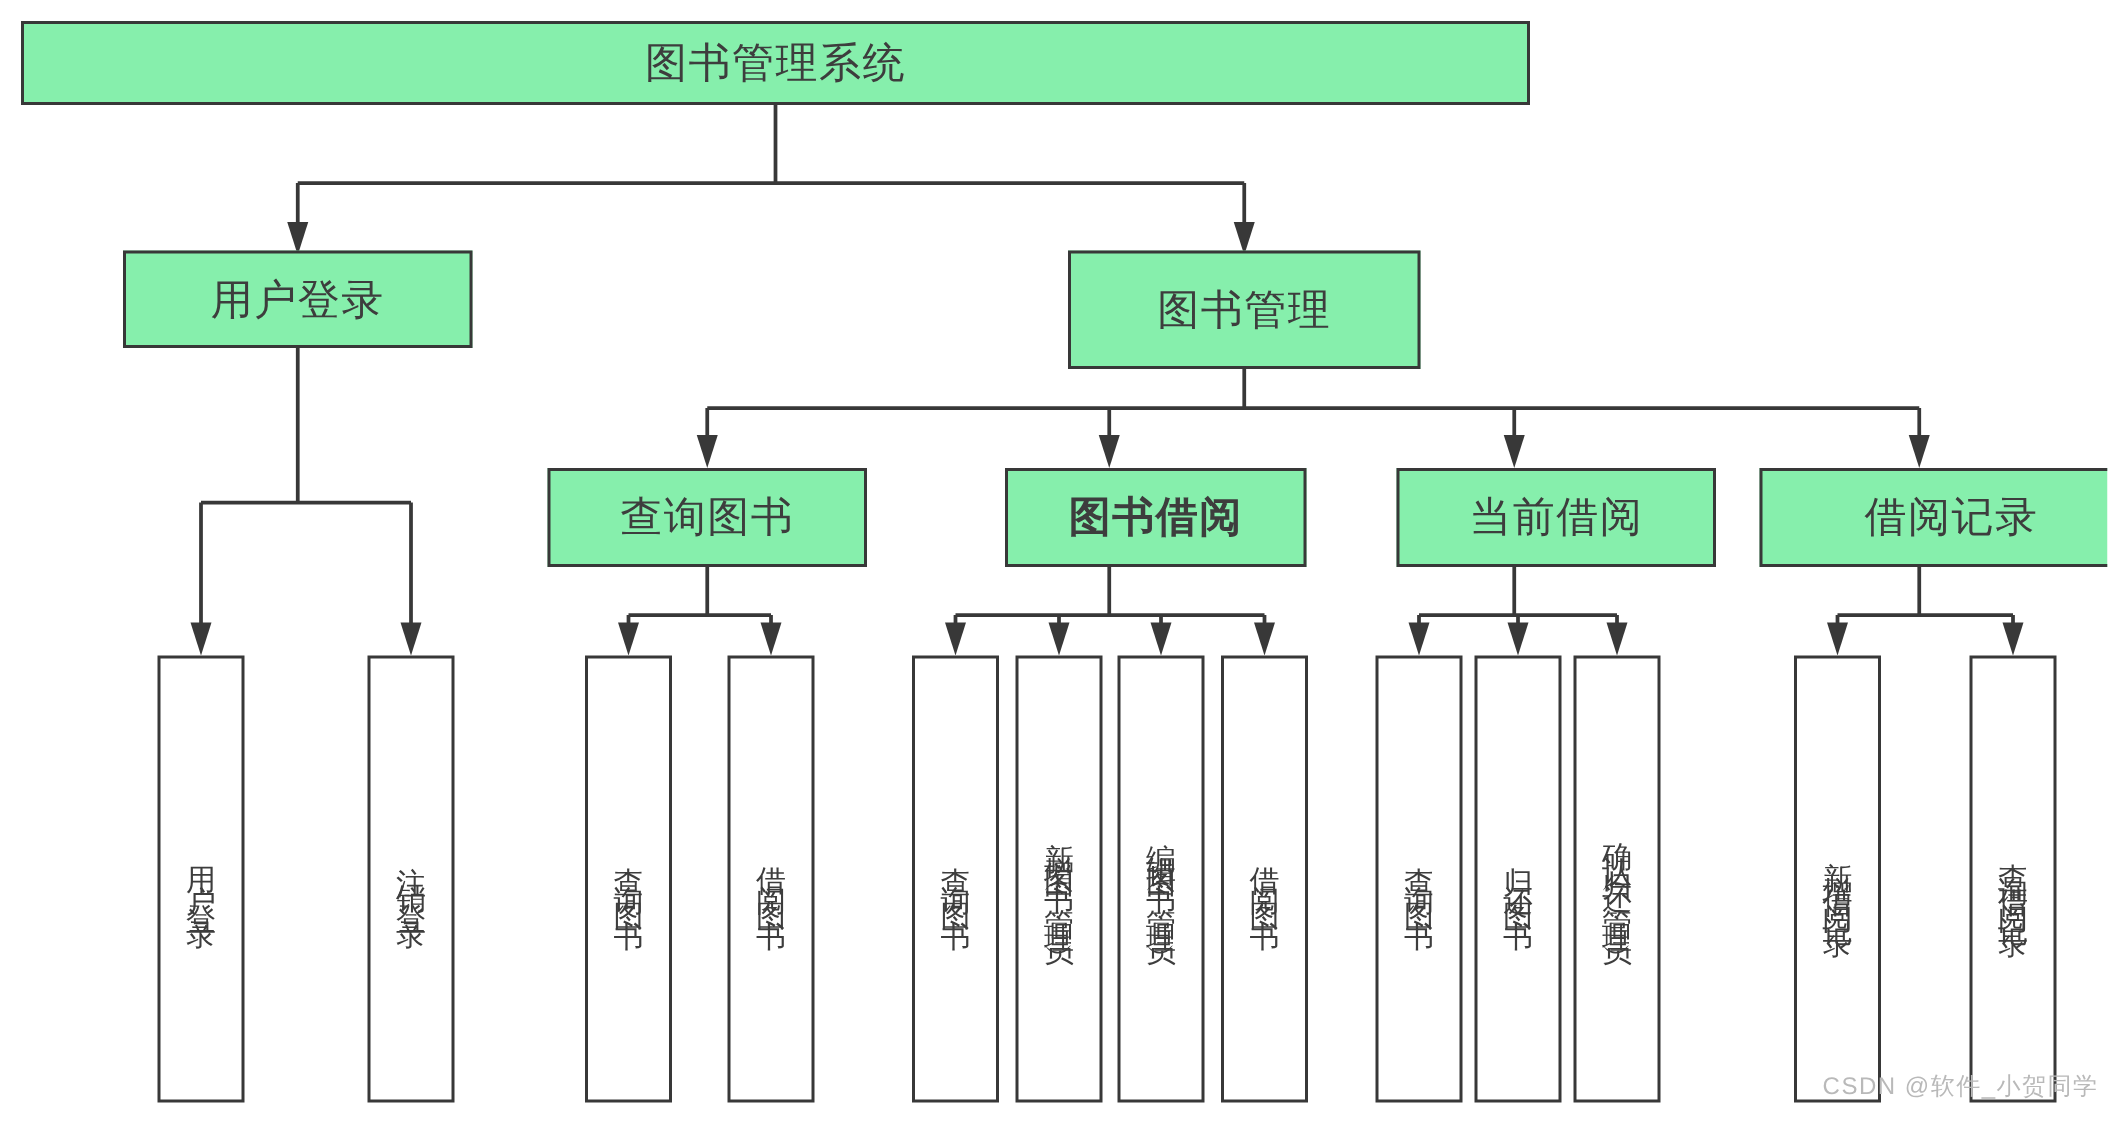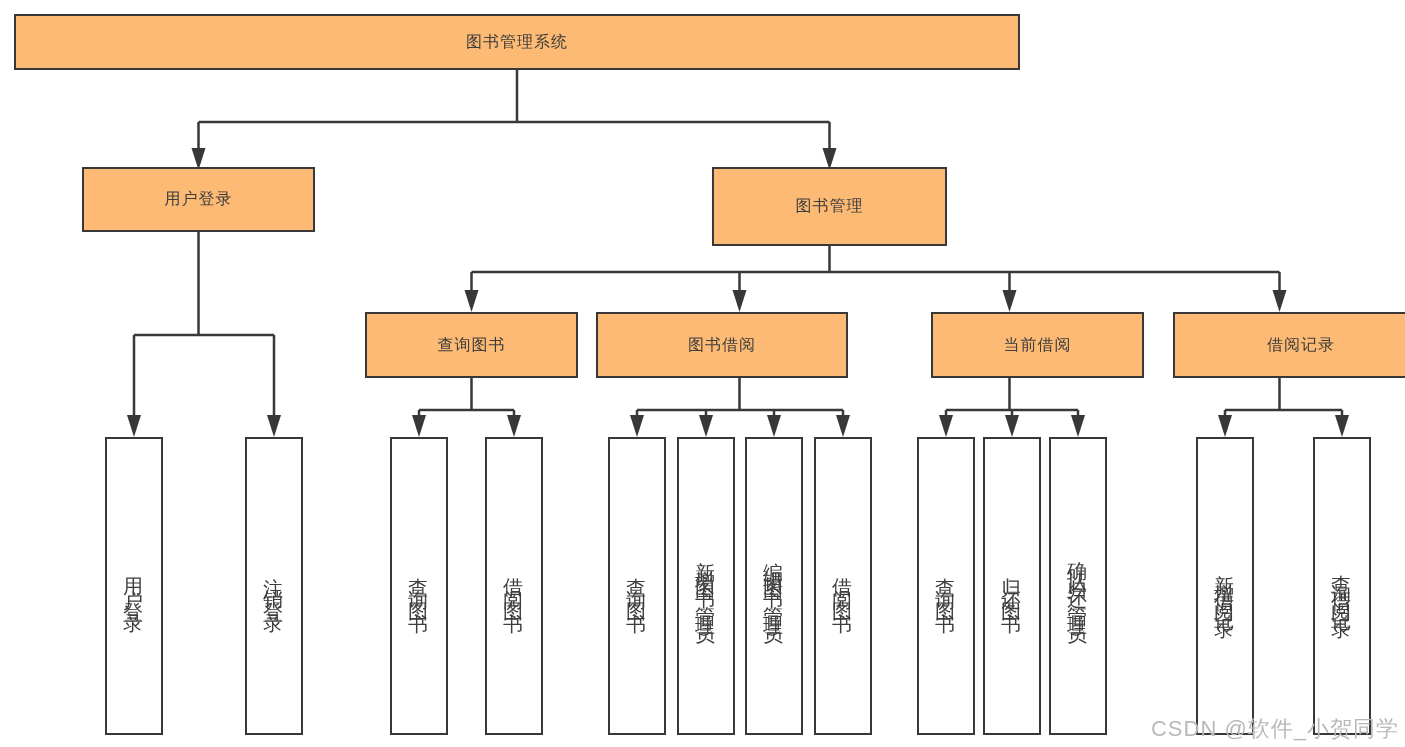--- a/index.html
+++ b/index.html
@@ -8,25 +8,25 @@
     width: 1405px;
     height: 747px;
     background: #ffffff;
     font-family: "Liberation Sans", "DejaVu Sans", sans-serif;
     overflow: hidden;
   }
   .hnode {
     position: absolute;
     box-sizing: border-box;
     border: 2.5px solid #383838;
-    background: #fdba74;
+    background: #86efac;
     display: flex;
     align-items: center;
     justify-content: center;
-    font-size: 16px;
+    font-size: 28px;
     letter-spacing: 1px;
     color: #3d3d3d;
     z-index: 2;
   }
   .vnode {
     position: absolute;
     box-sizing: border-box;
     top: 437px;
     width: 58px;
     height: 298px;
@@ -39,21 +39,21 @@
     text-orientation: mixed;
     font-size: 20px;
     letter-spacing: 12px;
     color: #3d3d3d;
     z-index: 2;
   }
   #root-node    { left: 14px;   top: 14px;  width: 1006px; height: 56px; }
   #user-login   { left: 82px;   top: 167px; width: 233px;  height: 65px; }
   #book-mgmt    { left: 712px;  top: 167px; width: 235px;  height: 79px; text-align: right; }
   #new-books    { left: 365px;  top: 312px; width: 213px;  height: 66px; }
-  #borrowing    { left: 596px;  top: 312px; width: 252px;  height: 66px; }
+  #borrowing    { left: 670px;  top: 312px; width: 201px;  height: 66px; font-weight: bold; }
   #current      { left: 903px;  top: 312px; width: 213px;  height: 66px; margin-left: 28px; }
   #records      { left: 1173px; top: 312px; width: 256px;  height: 66px; }
 
   #ul-login   { left: 105px;  }
   #ul-logout  { left: 245px;  }
   #nb-query   { left: 390px;  }
   #nb-borrow  { left: 485px;  }
   #bw-query   { left: 608px;  }
   #bw-add     { left: 677px;  letter-spacing: 9px; }
   #bw-edit    { left: 745px;  letter-spacing: 9px; }
@@ -77,21 +77,21 @@
     fill: none;
   }
   #connector-layer polygon {
     fill: #383838;
     stroke: none;
   }
   #watermark {
     position: absolute;
     right: 6px;
     top: 714px;
-    font-size: 22px;
+    font-size: 16px;
     letter-spacing: 1px;
     color: #b9b9b9;
     z-index: 3;
     white-space: nowrap;
   }
 </style>
 </head>
 <body>
 
 <div id="canvas">

